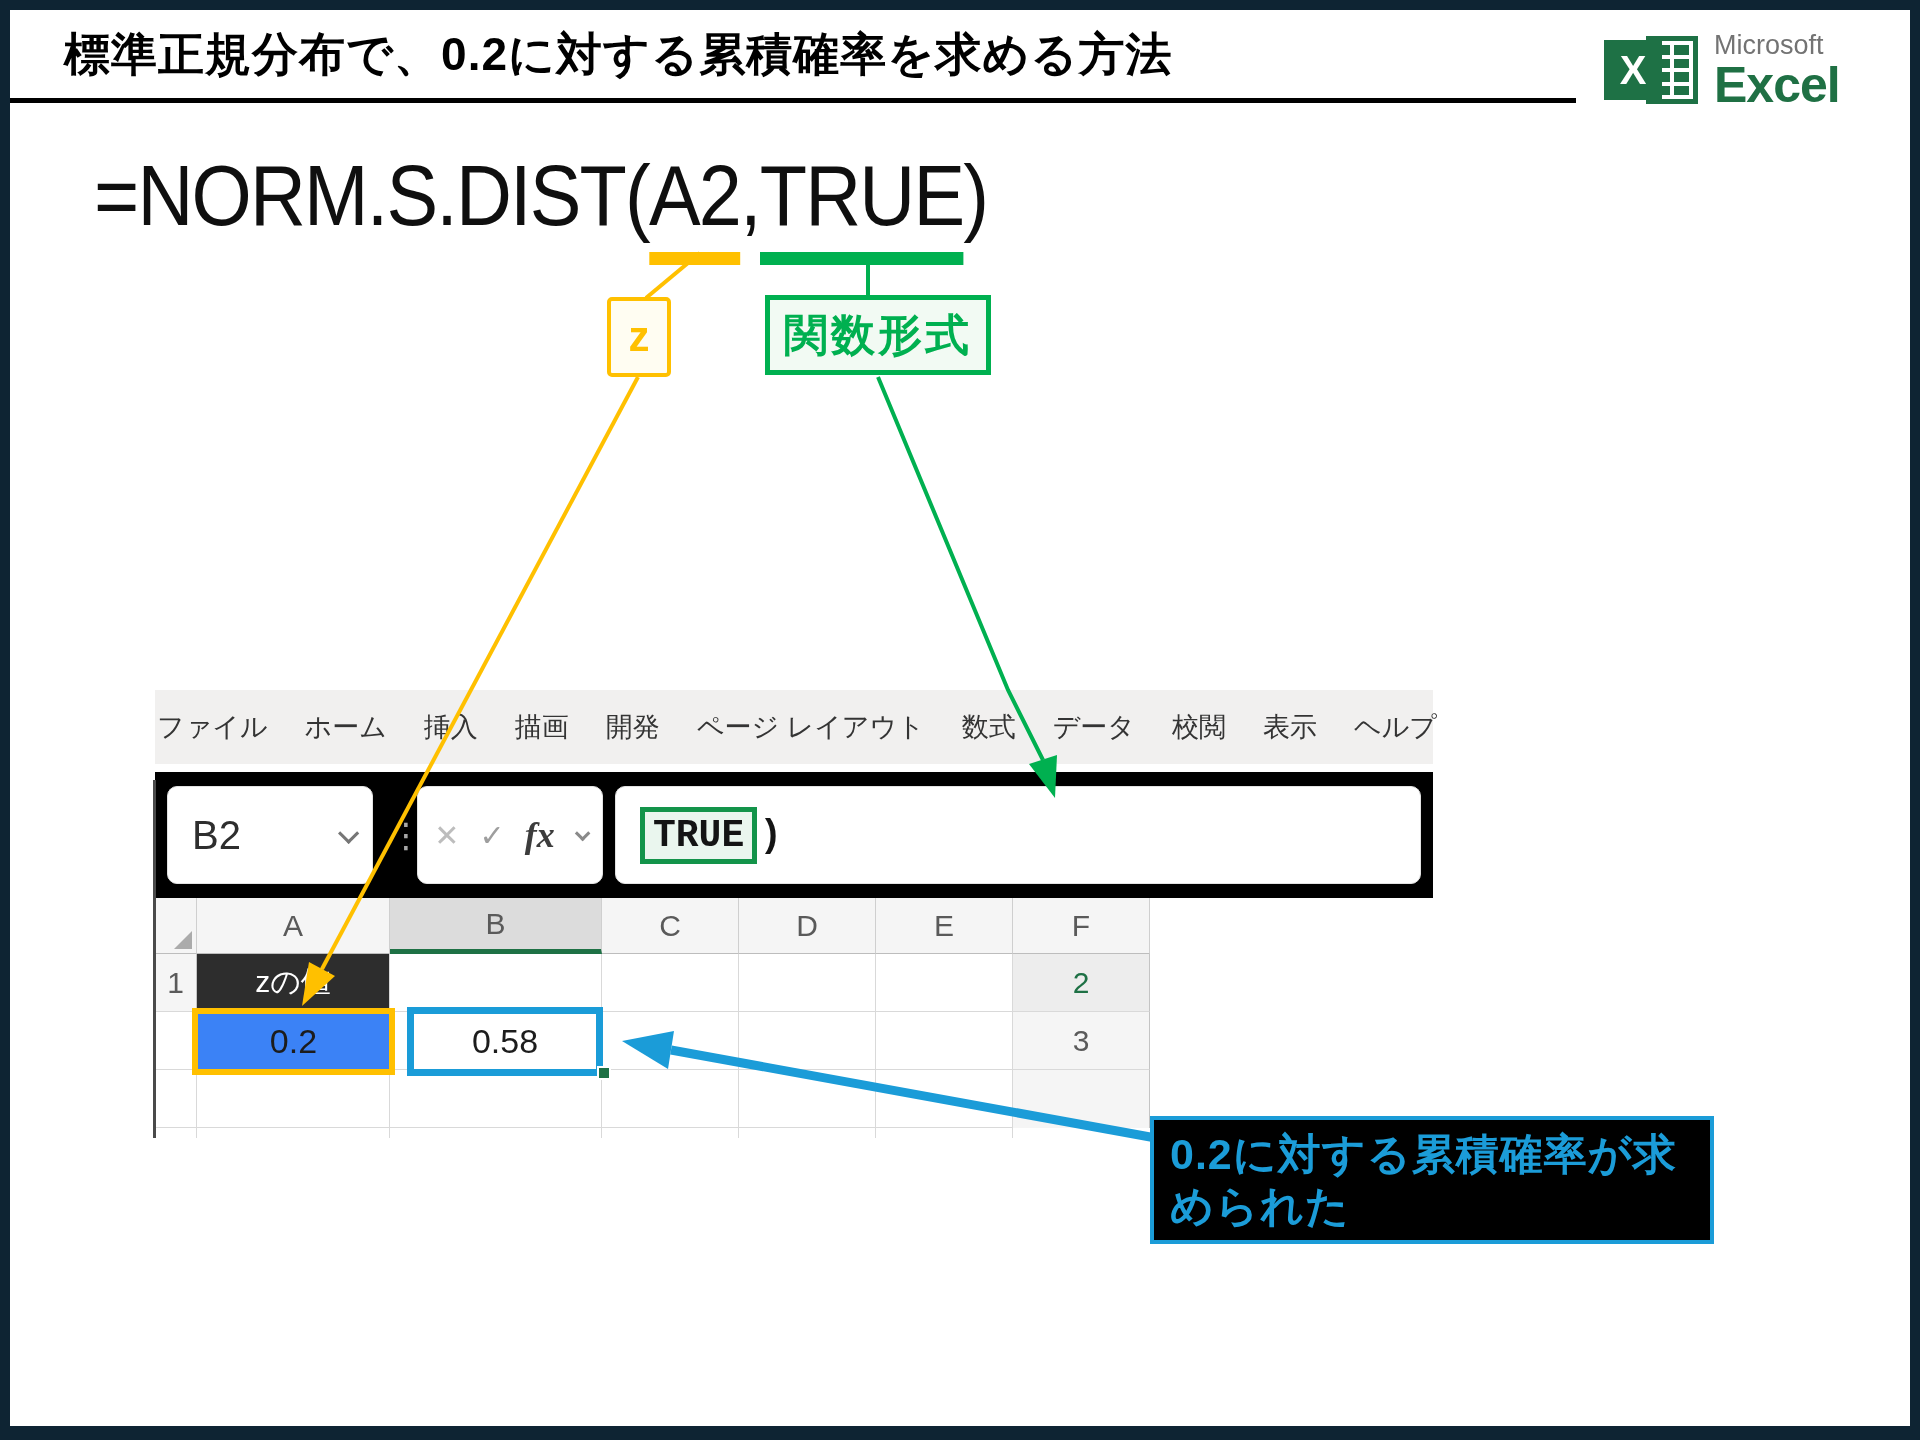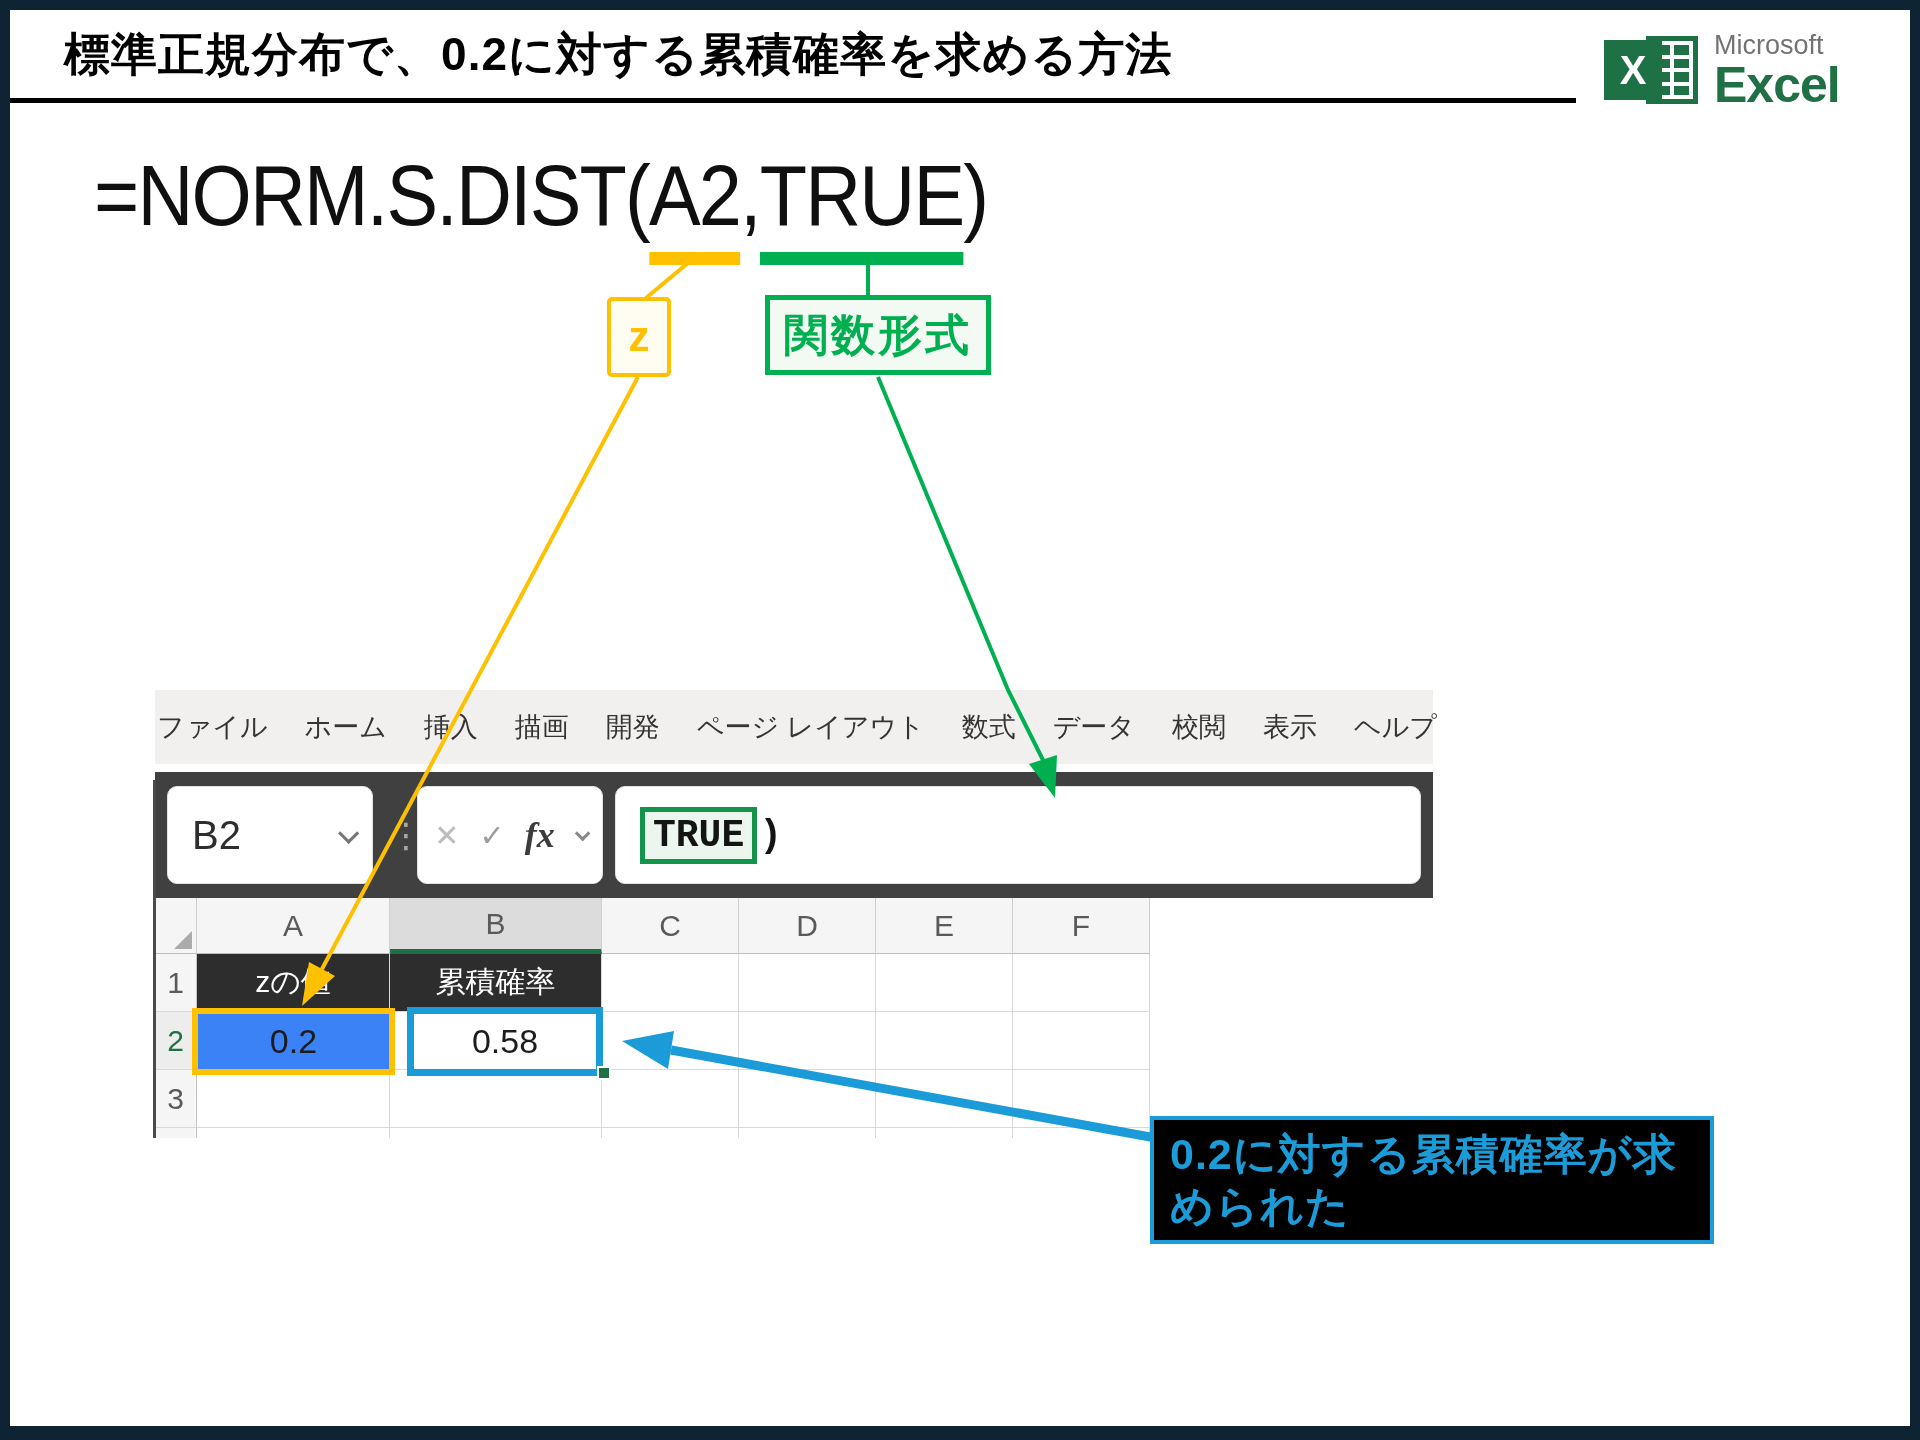--- a/index.html
+++ b/index.html
@@ -58,21 +58,21 @@
   }
   
   .xl-tabs {
     position:absolute; left:155px; top:690px; width:1278px; height:74px;
     background:#F1F0EF; display:flex; align-items:center; gap:37px;
     padding-left:2px; font-size:27px; color:#343434; z-index:1;
   }
   .xl-tabs .tab { white-space:nowrap; }
   .xl-frow {
     position:absolute; left:155px; top:772px; width:1278px; height:126px;
-    background:#404040; z-index:1;
+    background:#000000; z-index:1;
   }
   .win-edge { position:absolute; left:153px; top:780px; width:3px; height:358px; background:#4a4a4a; z-index:2; }
   .inputbox {
     position:absolute; top:14px; height:98px; background:#fff;
     border:1px solid #E2E2E2; border-radius:10px;
     box-shadow:0 1px 2px rgba(0,0,0,0.06);
     display:flex; align-items:center;
   }
   .name-box { left:12px; width:206px; justify-content:space-between; padding:0 18px 0 24px; }
   .name-box .nb-val { font-size:40px; color:#2e2e2e; }
@@ -198,21 +198,20 @@
     </div>
   <div class="hdr">A</div>
   <div class="hdr hdr-sel">B</div>
   <div class="hdr">C</div>
   <div class="hdr">D</div>
   <div class="hdr">E</div>
   <div class="hdr">F</div>
 
   <div class="rowhdr">1</div>
   <div class="dark">zの値</div>
-  <div class="dark">累積確率</div>
   <div class="blank"></div>
   <div class="blank"></div>
   <div class="blank"></div>
   <div class="blank"></div>
 
   <div class="rowhdr rowhdr-sel">2</div>
   <div class="blank"></div>
   <div class="blank"></div>
   <div class="blank"></div>
   <div class="blank"></div>

